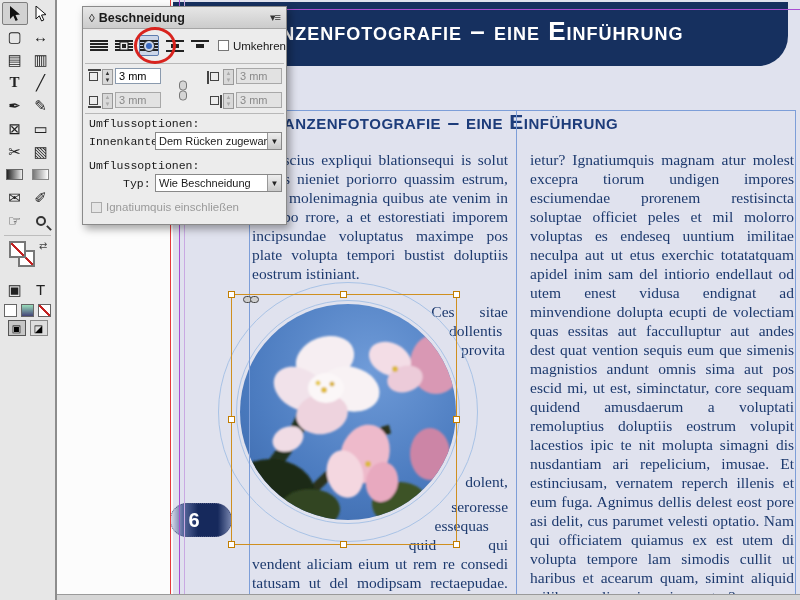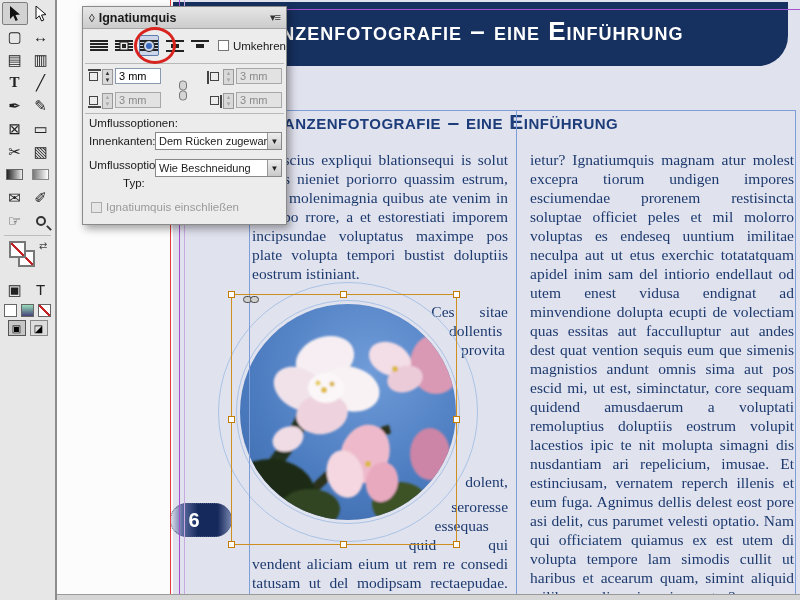--- a/index.html
+++ b/index.html
@@ -111,21 +111,21 @@
   .off-ico.bar-left::before{content:"";position:absolute;left:-4px;top:-2px;width:2px;height:13px;background:#444;}
   .off-ico.bar-right::before{content:"";position:absolute;right:-4px;top:-2px;width:2px;height:13px;background:#444;}
   .spinner{position:absolute;top:2px;width:11px;height:16px;display:flex;flex-direction:column;
         align-items:center;justify-content:space-between;background:#d9d9d9;border:1px solid #999;}
   .spinner span{font-size:6px;line-height:7px;color:#333;}
   .spinner.disabled span{color:#aaa;}
   .off-input{position:absolute;top:1px;width:46px;height:16px;border:1px solid #8a9aae;background:#fff;
         font-size:11px;font-family:"Liberation Sans",sans-serif;padding:0 3px;}
   .off-input.disabled{background:#e2e2e2;color:#8a8a8a;border:1px solid #a8a8a8;}
   #chain-link{position:absolute;left:95px;top:73px;width:10px;height:22px;}
-  .plabel{position:absolute;left:6px;}
+  .plabel{position:absolute;left:6px;font-family:Liberation Mono, monospace;}
   .dropdown{position:absolute;left:72px;width:127px;height:18px;border:1px solid #888;background:#fff;
         display:flex;align-items:center;overflow:hidden;}
   .dropdown .dd-text{flex:1;padding:0 3px;font-size:11px;white-space:nowrap;overflow:hidden;}
   .dropdown .dd-arrow{width:14px;height:100%;background:linear-gradient(#eee,#c9c9c9);
         border-left:1px solid #999;display:flex;align-items:center;justify-content:center;
         font-size:8px;color:#222;}
   #inside-edges{position:absolute;left:8px;top:194px;display:flex;align-items:center;color:#9a9a9a;}
 </style>
 </head>
 <body data-interactable="false">
@@ -288,21 +288,21 @@
   </div>
   <div class="mini-row">
     <span class="view-btn pressed" data-interactable="true">▣</span>
     <span class="view-btn" data-interactable="true">◪</span>
   </div>
 </div>
 
 <div id="panel" data-interactable="false">
   <div id="panel-titlebar" data-interactable="true">
     <span data-interactable="true">◊</span>
-    <span id="panel-title" data-interactable="false">Ignatiumquis</span>
+    <span id="panel-title" data-interactable="false">Beschneidung</span>
     <span id="panel-menu" data-interactable="true">▾≡</span>
   </div>
 
   <div id="wrapbtn-row" data-interactable="false">
     <div class="wrapbtn" data-interactable="true">
       <svg width="18" height="14" data-interactable="false">
         <g stroke="#222" stroke-width="2">
             <line x1="0" y1="2" x2="18" y2="2"></line>
             <line x1="0" y1="5" x2="18" y2="5"></line>
         <line x1="0" y1="8" x2="18" y2="8"></line>
@@ -395,21 +395,21 @@
   <div class="panel-hr" style="top:106px" data-interactable="false"></div>
 
   <div class="plabel" style="top:110px" data-interactable="false">Umflussoptionen:</div>
   <div class="plabel" style="top:128px" data-interactable="false">Innenkanten:</div>
   <div class="dropdown" style="top:125px" data-interactable="true">
     <span class="dd-text" data-interactable="false">Dem Rücken zugewandte S</span>
     <span class="dd-arrow" data-interactable="true">▼</span>
   </div>
   <div class="plabel" style="top:152px" data-interactable="false">Umflussoptionen:</div>
   <div class="plabel" style="top:170px;left:40px" data-interactable="false">Typ:</div>
-  <div class="dropdown" style="top:152px" data-interactable="true">
+  <div class="dropdown" style="top:167px" data-interactable="true">
     <span class="dd-text" data-interactable="false">Wie Beschneidung</span>
     <span class="dd-arrow" data-interactable="true">▼</span>
   </div>
   <div id="inside-edges" data-interactable="false">
     <span class="cb disabled" data-interactable="false"></span>
     <span data-interactable="false">Ignatiumquis einschließen</span>
   </div>
 </div>
 
 </body></html>

